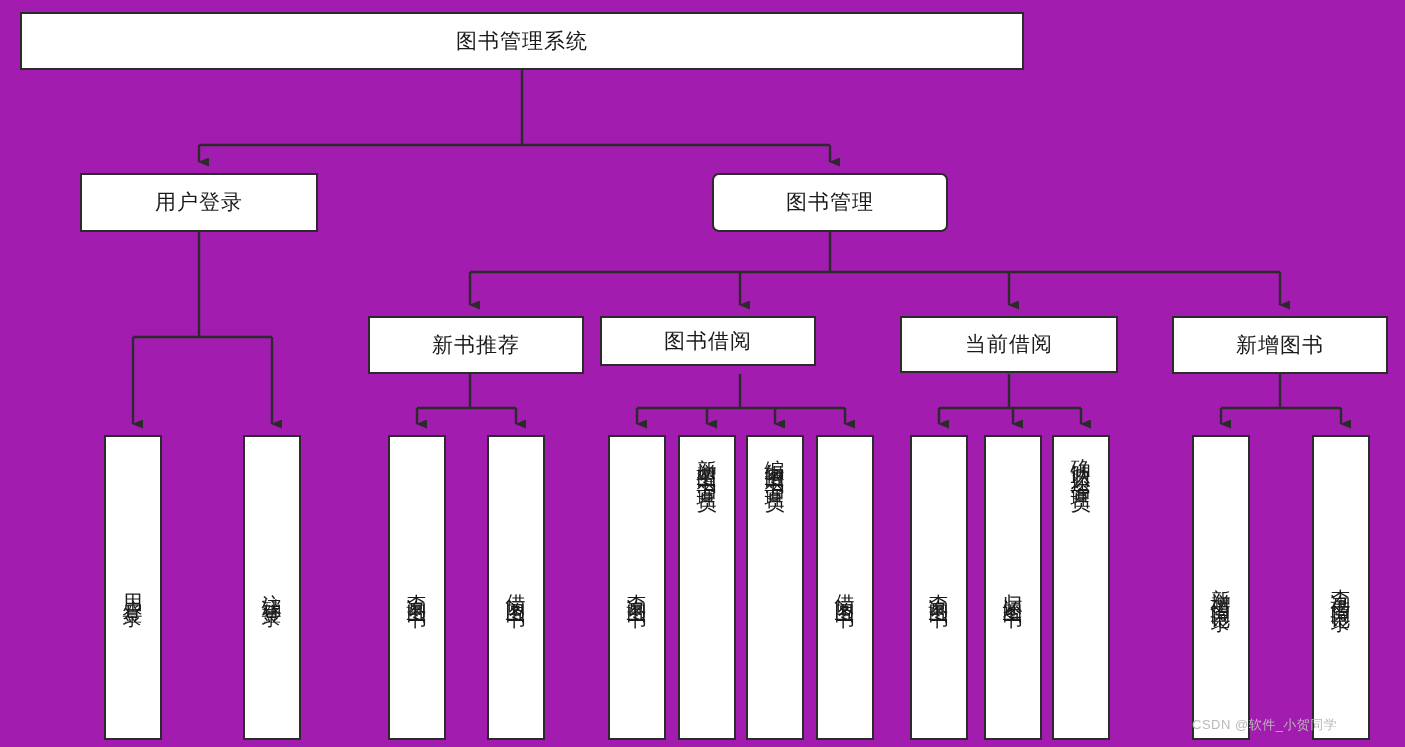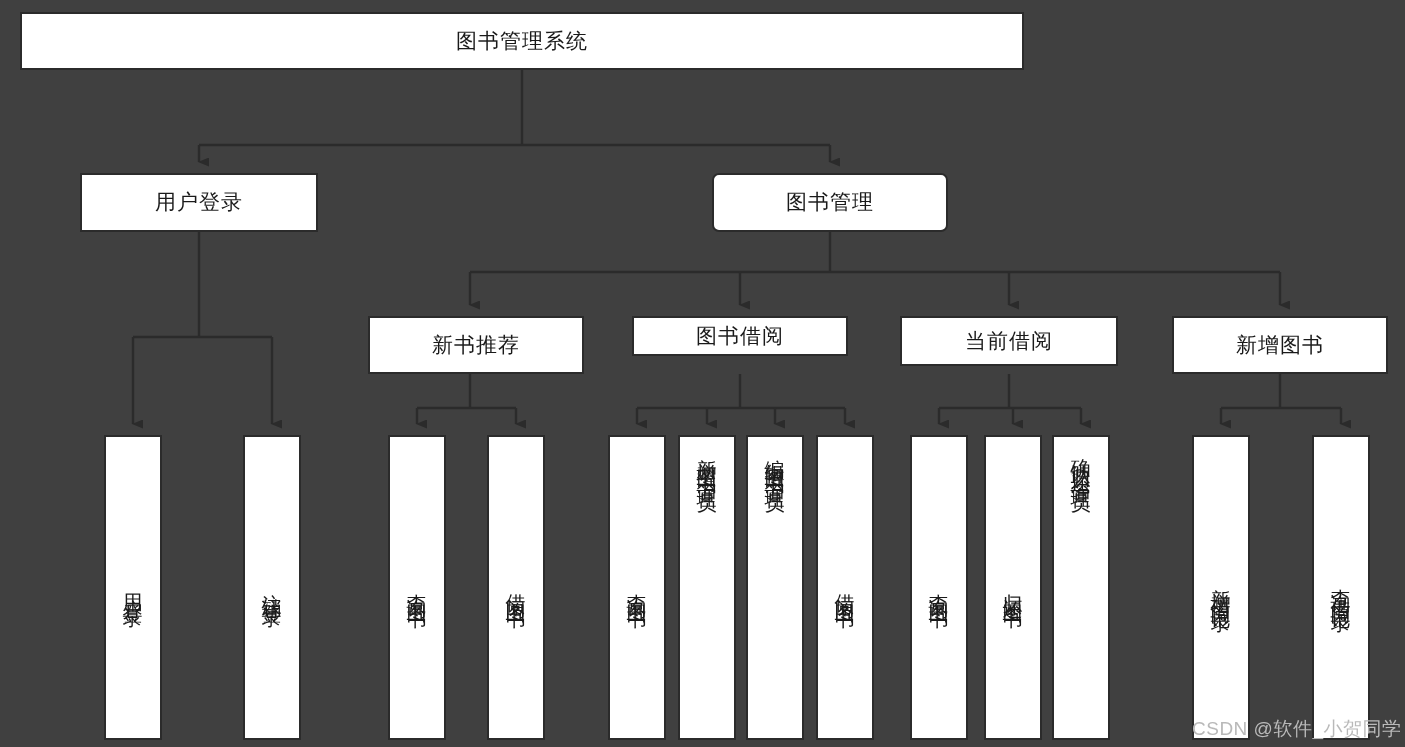--- a/index.html
+++ b/index.html
@@ -56,30 +56,30 @@
     letter-spacing: 5px;
     line-height: 1;
     white-space: nowrap;
   }
   .node.vertical.center-text {
     align-items: center;
     padding-top: 0;
   }
   .watermark {
     position: absolute;
-    font-size: 19px;
+    font-size: 13px;
     color: #b9b9b9;
     white-space: nowrap;
     letter-spacing: 0.5px;
   }
 </style>
 </head>
 <body>
 
-<div id="canvas" style="background: #404040;">
+<div id="canvas" style="background: #a21caf;">
 
   <svg id="wires" viewBox="0 0 1405 747" xmlns="http://www.w3.org/2000/svg">
     <defs>
       <marker id="arrowhead" markerWidth="9" markerHeight="11" refX="4.5" refY="10" orient="auto" markerUnits="userSpaceOnUse">
         <path d="M0,0 L9,0 L4.5,11 Z" fill="#2b2b2b"></path>
       </marker>
     </defs>
     <g id="wire-group" stroke="#2b2b2b" stroke-width="2.4" fill="none">
         <line x1="522" y1="70" x2="522" y2="145"></line>
         <line x1="199" y1="145" x2="830" y2="145"></line>
@@ -123,24 +123,24 @@
       </div>
       <div class="node horizontal" style="left: 80px; top: 173px; width: 238px; height: 59px; border-color: rgb(43, 43, 43);">
         <span class="node-label">用户登录</span>
       </div>
       <div class="node horizontal" style="left: 712px; top: 173px; width: 236px; height: 59px; border-color: rgb(43, 43, 43); border-radius: 7px;">
         <span class="node-label">图书管理</span>
       </div>
       <div class="node horizontal" style="left: 368px; top: 316px; width: 216px; height: 58px; border-color: rgb(43, 43, 43);">
         <span class="node-label">新书推荐</span>
       </div>
-      <div class="node horizontal" style="left: 632px; top: 316px; width: 216px; height: 40px; border-color: rgb(43, 43, 43);">
+      <div class="node horizontal" style="left: 600px; top: 316px; width: 216px; height: 50px; border-color: rgb(43, 43, 43);">
         <span class="node-label">图书借阅</span>
       </div>
-      <div class="node horizontal" style="left: 900px; top: 316px; width: 218px; height: 50px; border-color: rgb(43, 43, 43);">
+      <div class="node horizontal" style="left: 900px; top: 316px; width: 218px; height: 57px; border-color: rgb(43, 43, 43);">
         <span class="node-label">当前借阅</span>
       </div>
       <div class="node horizontal" style="left: 1172px; top: 316px; width: 216px; height: 58px; border-color: rgb(43, 43, 43);">
         <span class="node-label">新增图书</span>
       </div>
       <div class="node vertical center-text" style="left: 104px; top: 435px; width: 58px; height: 305px; border-color: rgb(43, 43, 43);">
         <span class="node-label">用户登录</span>
       </div>
       <div class="node vertical center-text" style="left: 243px; top: 435px; width: 58px; height: 305px; border-color: rgb(43, 43, 43);">
         <span class="node-label">注销登录</span>

